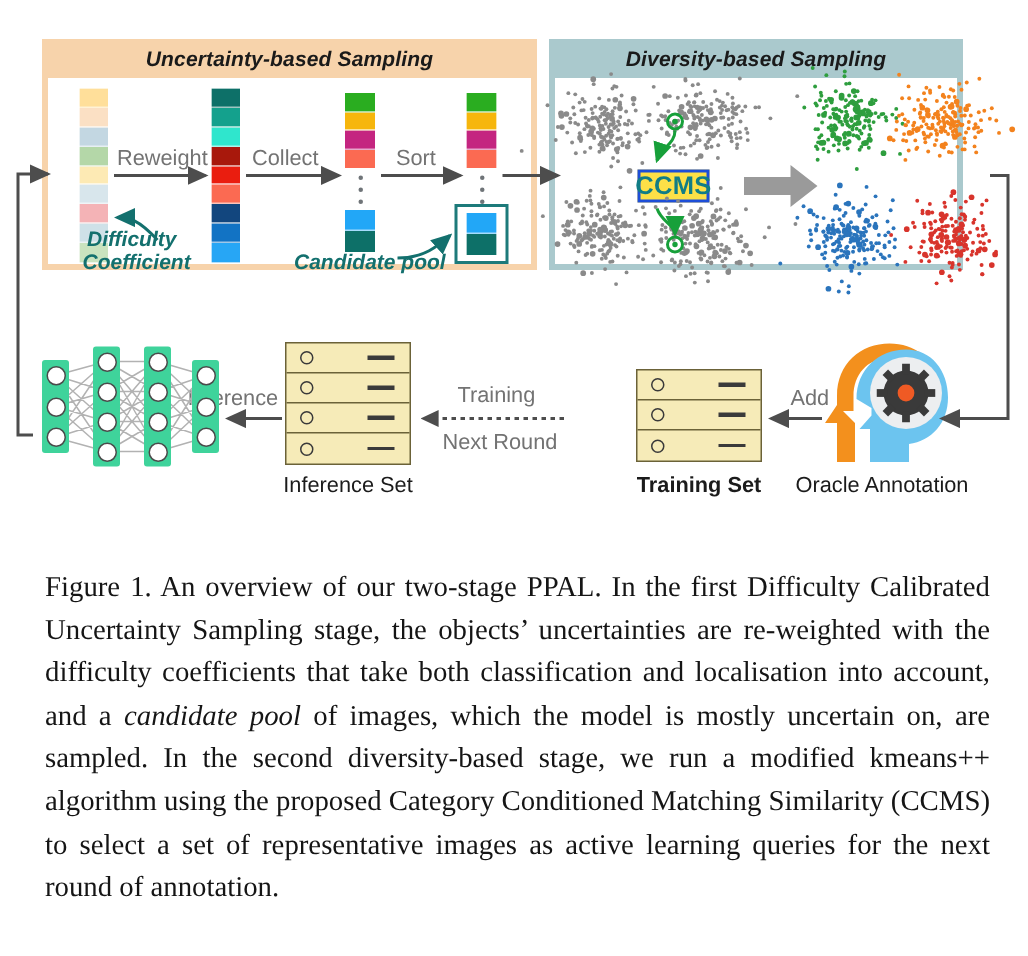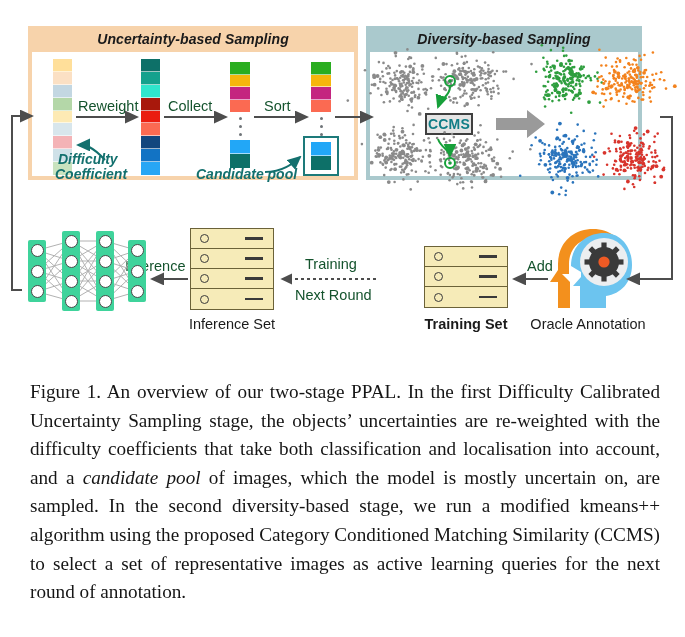--- a/index.html
+++ b/index.html
@@ -52,37 +52,37 @@
     align-items: center; justify-content: space-between;
   }
   .dots-vert i { display:block; width:3px; height:3px; background:#6f7478; border-radius:50%; }
 
   .select-box {
     position: absolute; border: 2.5px solid #1d7a7a; background: transparent;
   }
 
   
   .flab {
-    position: absolute; font-size: 14.5px; color: #14532d; white-space: nowrap;
+    position: absolute; font-size: 14.5px; color: #737373; white-space: nowrap;
   }
   .flab.italic-teal {
     font-style: italic; font-weight: 700; color: #13706e; font-size: 14px; line-height: 15px;
   }
   .cap-label {
     position: absolute; font-size: 14.5px; color: #1b1b1b; white-space: nowrap; text-align:center;
   }
 
   svg.overlay { position:absolute; left:0; top:0; width:685px; height:350px; pointer-events:none; }
 
   
   #ccms-box {
     position: absolute; left: 425px; top: 113px; width: 48px; height: 22px;
-    border: 2px solid #404040; background: #e5e5e5;
+    border: 2px solid #1d4ed8; background: #fde047;
     display: flex; align-items: center; justify-content: center;
-    font-size: 14px; font-weight: 700; color: #117d86; letter-spacing: .2px;
+    font-size: 17px; font-weight: 700; color: #117d86; letter-spacing: .2px;
   }
 
   
   #net { position: absolute; left: 22px; top: 230px; width: 128px; height: 82px; }
   .net-col { position: absolute; background: #3fd39b; border-radius: 2px; }
   .node {
     position: absolute; width: 13px; height: 13px; border-radius: 50%;
     background: #ffffff; border: 1.6px solid #4a4a4a;
   }
 

